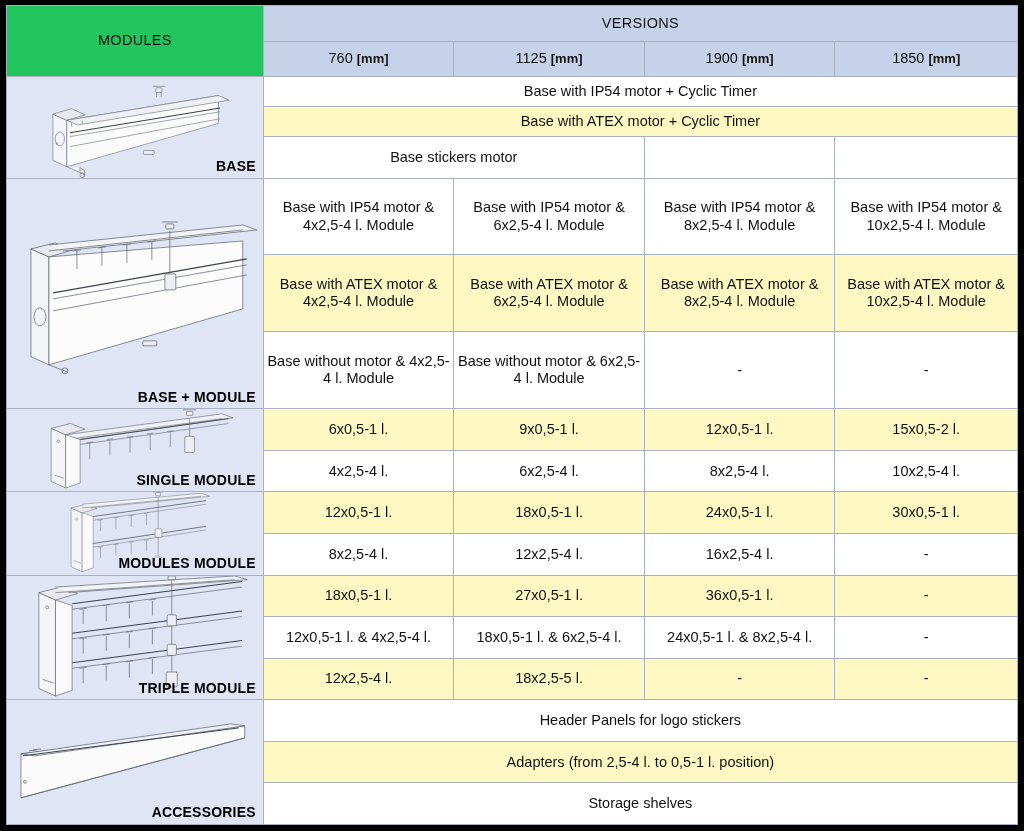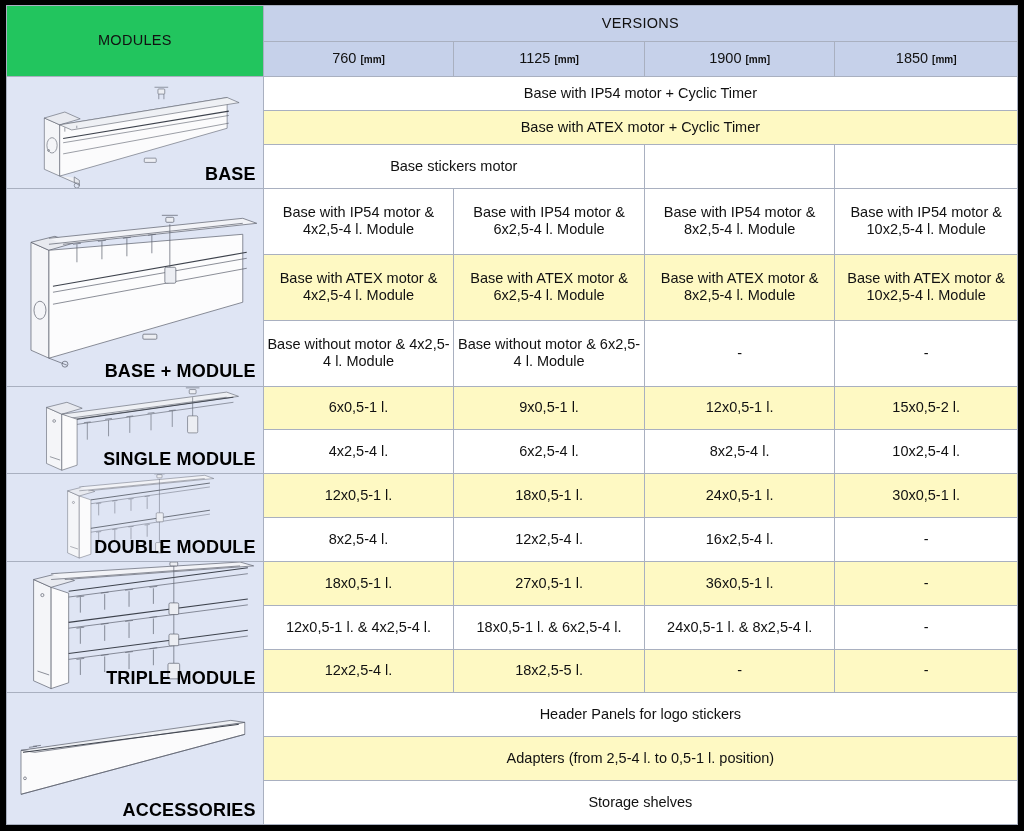--- a/index.html
+++ b/index.html
@@ -29,21 +29,21 @@
   }
   table.matrix {
     width: 100%;
     height: 100%;
     border-collapse: collapse;
     table-layout: fixed;
     background: #ffffff;
   }
   table.matrix td, table.matrix th {
     border: 1px solid #a9b0c0;
-    padding: 8px 3px;
+    padding: 1px 3px;
     text-align: center;
     vertical-align: middle;
     font-size: 14.5px;
     color: #111111;
     font-weight: normal;
     line-height: 1.18;
     box-sizing: border-box;
   }
   
   col.c-img { width: 256px; }
@@ -67,21 +67,21 @@
     height: 36px;
   }
   .hdr-size {
     background: #c6d1ea;
     font-weight: bold;
     font-size: 19px;
     color: #000;
     height: 35px;
   }
   .hdr-size .unit {
-    font-size: 10px;
+    font-size: 13px;
     font-weight: bold;
   }
 
   
   .sec-top > td, .sec-top > th { border-top: 3px solid #9aa1b0; }
 
   
   td.imgcell {
     background: #dfe5f4;
     position: relative;
@@ -91,21 +91,21 @@
   .imgcell .art {
     position: absolute;
     inset: 0;
   }
   .imgcell svg { display: block; width: 100%; height: 100%; }
   .imgcell .caption {
     position: absolute;
     right: 7px;
     bottom: 3px;
     font-weight: bold;
-    font-size: 18px;
+    font-size: 14px;
     letter-spacing: 0.2px;
     color: #000;
   }
 
   
   td.shade { background: #fef9c3; }
   td.plain { background: #ffffff; margin-left: 28px; }
   td.dash { font-size: 16px; }
   .rowh-30 { height: 30px; }
 </style>
@@ -288,21 +288,21 @@
             <path d="M166 8 L166 60"></path>
             <rect x="161" y="60" width="11" height="14" rx="1.5" fill="#eceef3"></rect>
             <path d="M166 74 L166 106"></path>
             <rect x="160" y="106" width="12" height="16" rx="1.5" fill="#eceef3"></rect>
             <rect x="162" y="1" width="8" height="5" rx="1" fill="#eceef3"></rect>
             <path d="M158 0 L174 0"></path>
             <path d="M28 112 L40 116"></path>
           </g>
         </svg>
       </div>
-      <div class="caption">DOUBLE MODULE</div>
+      <div class="caption">MODULES MODULE</div>
     </td>
     <td class="shade">12x0,5-1 l.</td>
     <td class="shade">18x0,5-1 l.</td>
     <td class="shade">24x0,5-1 l.</td>
     <td class="shade">30x0,5-1 l.</td>
   </tr>
   <tr>
     <td class="plain">8x2,5-4 l.</td>
     <td class="plain">12x2,5-4 l.</td>
     <td class="plain">16x2,5-4 l.</td>

